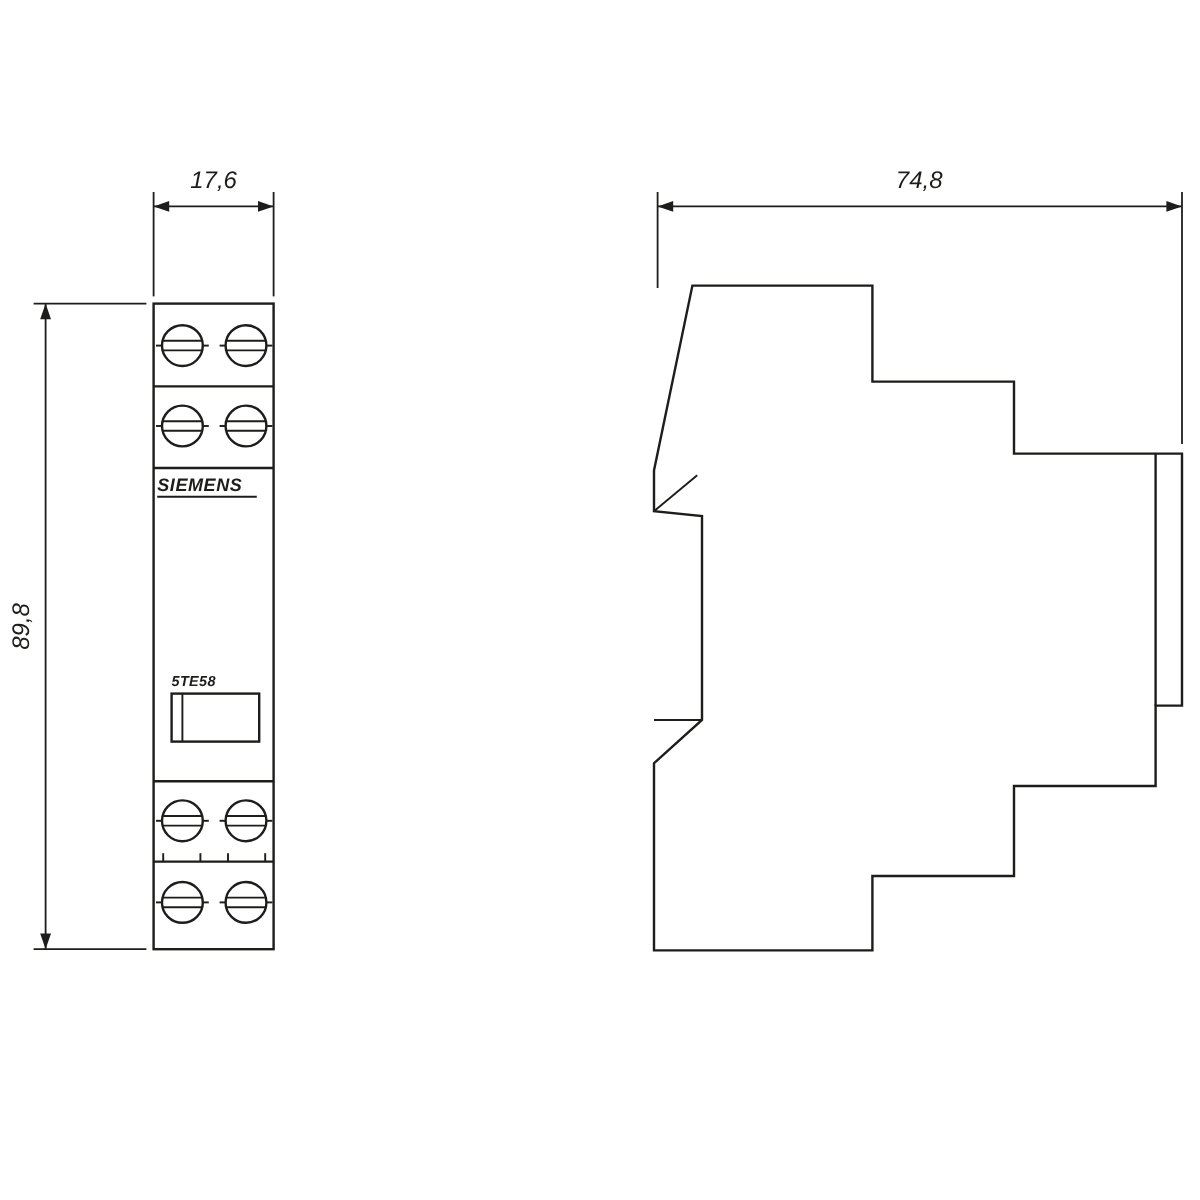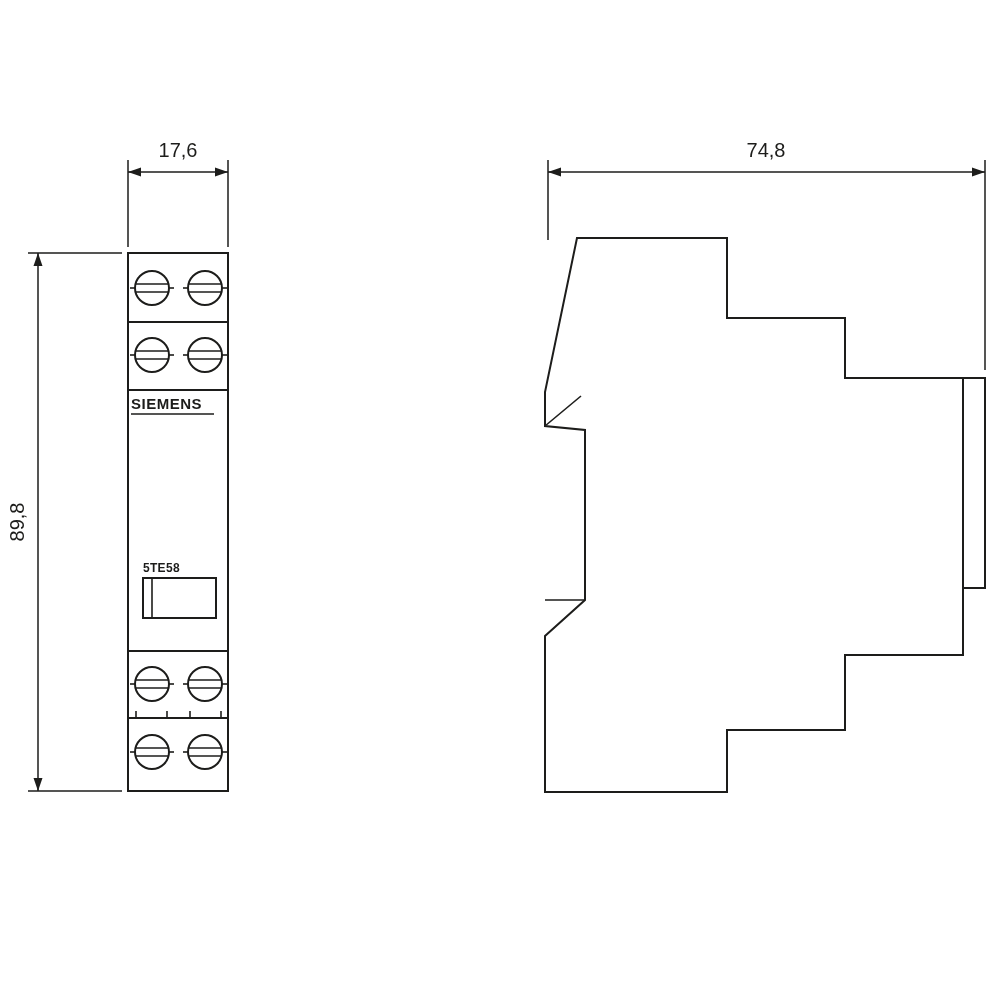--- a/index.html
+++ b/index.html
@@ -6,20 +6,21 @@
     margin: 0;
     padding: 0;
     background: #ffffff;
   }
   .page {
     width: 837px;
     height: 1000px;
     background: #ffffff;
     position: relative;
     font-family: "Liberation Sans", sans-serif;
+    font-style: italic;
   }
   svg { display: block; }
   .outline   { fill: none; stroke: #1d1d1b; stroke-width: 2;   stroke-linejoin: miter; }
   .thin      { fill: none; stroke: #1d1d1b; stroke-width: 1.6; }
   .dim-line  { fill: none; stroke: #1d1d1b; stroke-width: 1.5; }
   .arrow     { fill: #1d1d1b; stroke: none; }
   .dim-text  { font-family: "Liberation Sans", sans-serif; font-size: 20px; fill: #1d1d1b; }
   .brand-text{ font-family: "Liberation Sans", sans-serif; font-size: 15px; font-weight: bold; letter-spacing: 0.5px; fill: #1d1d1b; }
   .model-text{ font-family: "Liberation Sans", sans-serif; font-size: 12px; font-weight: bold; letter-spacing: 0.3px; fill: #1d1d1b; }
 </style>

